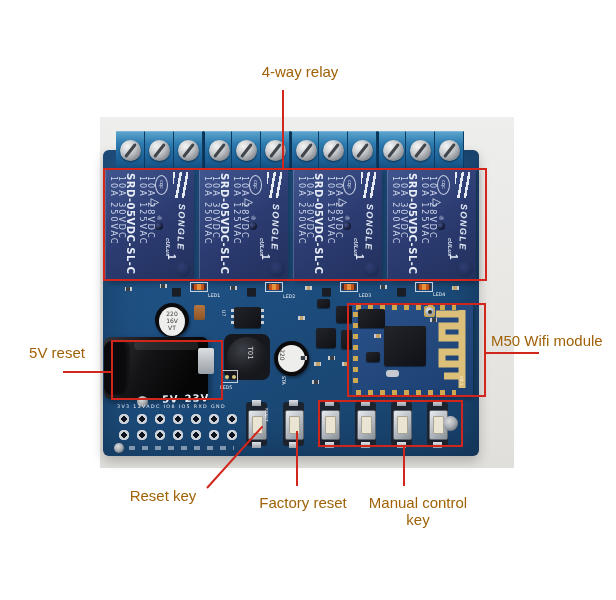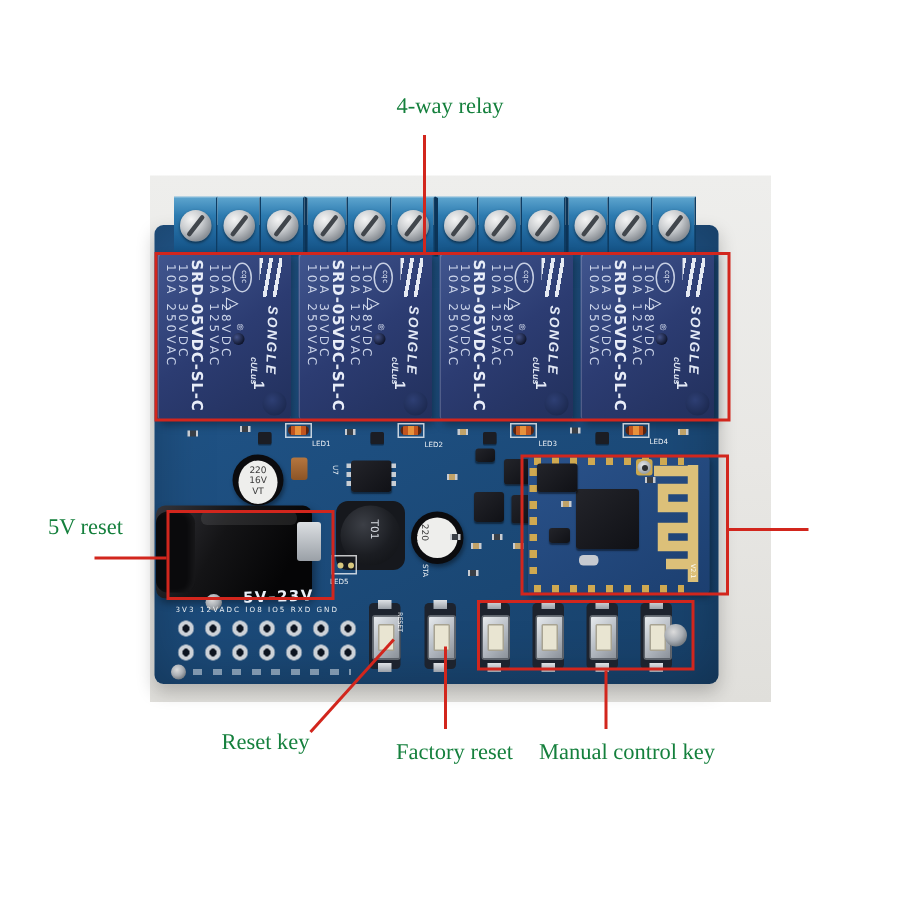--- a/index.html
+++ b/index.html
@@ -72,21 +72,21 @@
   .btn-m{position:absolute;left:2px;top:8px;width:17px;height:28px;border-radius:2px;border:1px solid #5f656d;
         background:linear-gradient(135deg,#e8ebee 0%,#b3b9c1 55%,#8a9098 100%);}
   .btn-c{position:absolute;left:6px;top:14px;width:9px;height:16px;border-radius:1px;
         background:#e9e5d2;border:1px solid #a8a392;}
 
   .hole{border-radius:50%;background:radial-gradient(circle at 40% 35%,#dcdcdc 0%,#a9aeb4 45%,#6b7279 80%,#4c535a 100%);}
 
   
   .annbox{border:2px solid #d2261d;}
   .annline{background:#d2261d;}
-  .lbl{color:#15803d;font-family:Liberation Serif, serif;font-size:15px;line-height:17px;text-align:center;}
+  .lbl{color:#a16207;font-family:Liberation Sans, sans-serif;font-size:15px;line-height:17px;text-align:center;}
 </style>
 </head>
 <body>
 
 <div class="canvas">
 
   <div class="abs photo"></div>
   <div class="abs board"></div>
 
   <div class="abs tcell" style="left:116px;">
@@ -319,17 +319,18 @@
 
   <div class="abs annline" style="left:282px;top:90px;width:2px;height:79px;"></div>
   <div class="abs annline" style="left:63px;top:371px;width:48px;height:2px;"></div>
   <div class="abs annline" style="left:486px;top:352px;width:53px;height:2px;"></div>
   <div class="abs annline" style="left:207px;top:487px;width:83px;height:2px;transform:rotate(-48deg);transform-origin:0 50%;"></div>
   <div class="abs annline" style="left:296px;top:431px;width:2px;height:55px;"></div>
   <div class="abs annline" style="left:403px;top:447px;width:2px;height:39px;"></div>
 
   <div class="abs lbl" style="left:245px;top:63px;width:110px;">4-way relay</div>
   <div class="abs lbl" style="left:24px;top:344px;width:66px;">5V reset</div>
-  <div class="abs lbl" style="left:142px;top:487px;width:70px;">Reset key</div>
+  <div class="abs lbl" style="left:491px;top:332px;width:112px;text-align:left;">M50 Wifi module</div>
+  <div class="abs lbl" style="left:128px;top:487px;width:70px;">Reset key</div>
   <div class="abs lbl" style="left:258px;top:494px;width:90px;">Factory reset</div>
   <div class="abs lbl" style="left:358px;top:494px;width:120px;">Manual control key</div>
 
 </div>
 
 </body></html>

